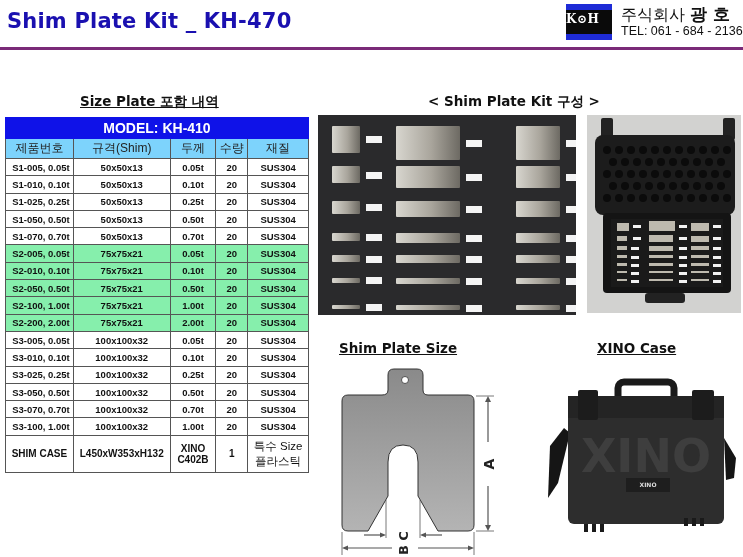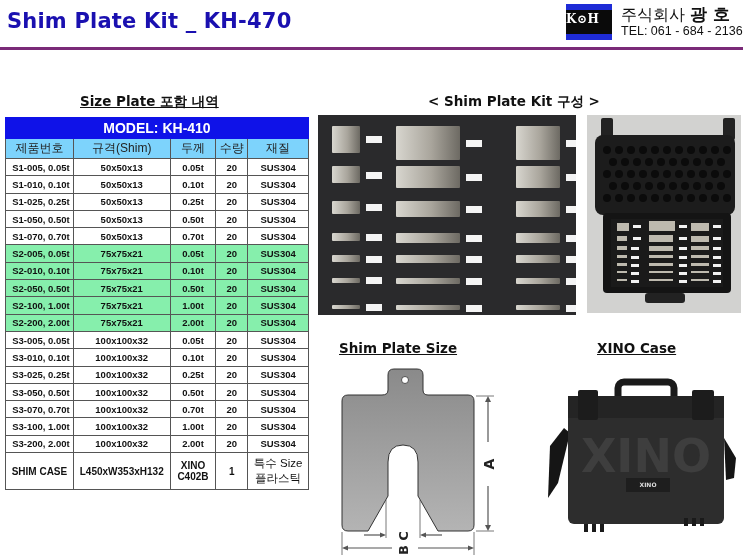--- a/index.html
+++ b/index.html
@@ -179,27 +179,20 @@
         <td class="code">S3-070, 0.70t</td>
         <td>100x100x32</td>
         <td>0.70t</td>
         <td>20</td>
         <td>SUS304</td>
       </tr>
       <tr>
         <td class="code">S3-100, 1.00t</td>
         <td>100x100x32</td>
         <td>1.00t</td>
-        <td>20</td>
-        <td>SUS304</td>
-      </tr>
-      <tr>
-        <td class="code">S3-200, 2.00t</td>
-        <td>100x100x32</td>
-        <td>2.00t</td>
         <td>20</td>
         <td>SUS304</td>
       </tr>
       <tr class="case">
         <td class="case-name">SHIM CASE</td>
         <td>L450xW353xH132</td>
         <td>
           <div>XINO</div>
           <div>C402B</div>
         </td>

